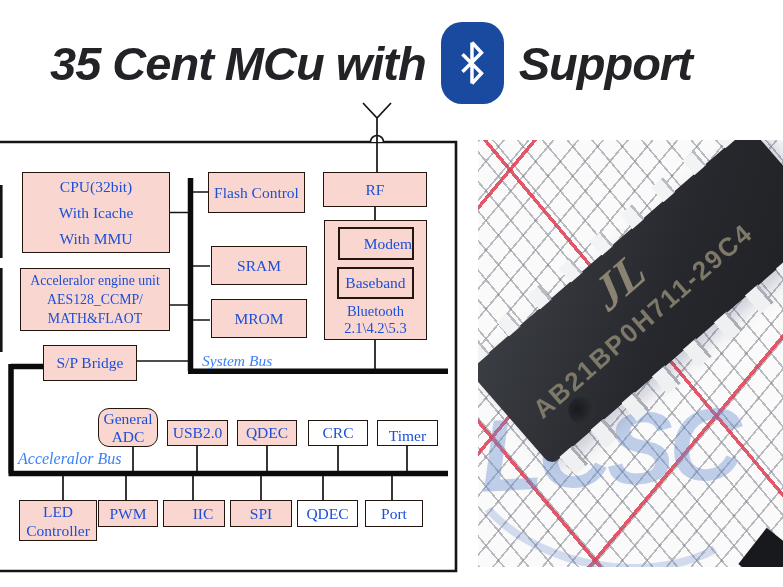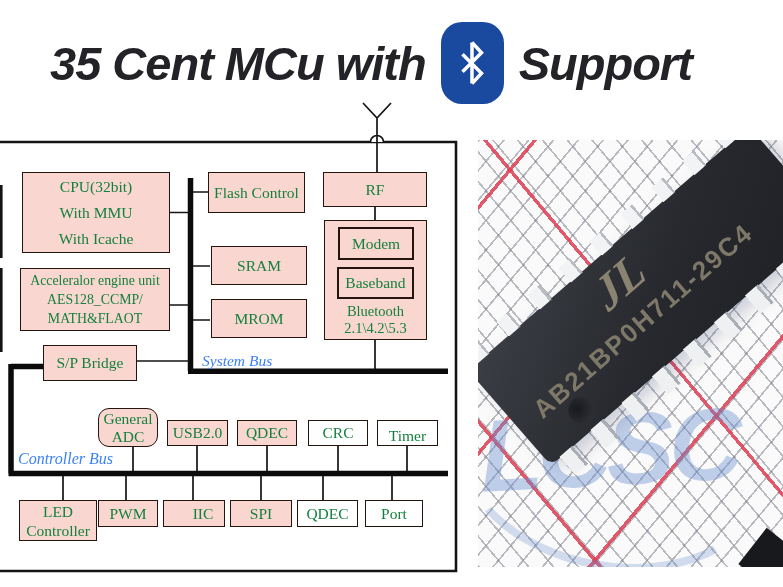--- a/index.html
+++ b/index.html
@@ -16,21 +16,21 @@
   
   svg.wires{position:absolute;left:0;top:0;pointer-events:none;}
   .thin{stroke:#141414;stroke-width:1.7;fill:none;}
   .thick{stroke:#0b0b0b;stroke-width:5.5;fill:none;}
   .frame{stroke:#141414;stroke-width:2.6;fill:none;}
   .arc{stroke:#141414;stroke-width:1.7;fill:#fff;}
 
   
   .box{position:absolute;box-sizing:border-box;border:1.6px solid #24160f;background:#f9d7d0;
        display:flex;flex-direction:column;align-items:center;justify-content:center;
-       font-size:15.5px;color:#15803d;text-align:center;}
+       font-size:15.5px;color:#1d4ed8;text-align:center;}
   .box span{display:block;}
   .white{background:#ffffff;}
   .inner{border-width:2.2px;}
   .btver{position:absolute;left:0;right:0;top:82px;font-size:14.5px;line-height:17px;text-align:center;}
   .bus-label{position:absolute;font-size:15.5px;color:#3b82f6;white-space:nowrap;font-style:italic;}
 
   
   .photo{position:absolute;left:478px;top:140px;width:305px;height:427px;overflow:hidden;
     background:
       repeating-linear-gradient(50deg, transparent 0 92px, rgba(222,60,82,0.85) 92px 95.5px, transparent 95.5px 186px),
@@ -81,34 +81,34 @@
     <path class="frame" d="M1.3 185 V258 M1.3 268 V352"></path>
     <path class="arc" d="M370.5 142 A6.5 6.5 0 0 1 383.5 142"></path>
     <path class="thin" d="M363 103 L377 118 L391 103 M377 117 V172"></path>
     <path class="thick" d="M190.5 178 V371 M188 371.2 H448"></path>
     <path class="thick" d="M11 364 V473.5 M8.5 473.6 H448 M11 366.6 H43"></path>
     <path class="thin" d="M170 212.5 H189 M193 192 H209 M193 266 H210 M193 320 H210 M170 305 H189 M375 207 V220 M375 340 V369 M137 361 H189 M133 447 V471 M197 446 V471 M267 446 V471 M338 446 V471 M407 446 V471 M63 476 V500 M126 476 V500 M193 476 V500 M261 476 V500 M323 476 V500 M392 476 V500"></path>
   </svg>
 
   <div class="box" style="left:22px;top:172px;width:148px;height:81px;line-height:26px;">
     <span>CPU(32bit)</span>
+    <span>With Icache</span>
     <span>With MMU</span>
-    <span>With Icache</span>
   </div>
 
   <div class="box" style="left:208px;top:172px;width:97px;height:41px;">
     <span>Flash Control</span>
   </div>
 
   <div class="box" style="left:323px;top:172px;width:104px;height:35px;">
     <span>RF</span>
   </div>
 
   <div class="box" style="left:324px;top:220px;width:103px;height:120px;">
-    <div class="box inner" style="left:13px;top:6px;width:76px;height:33px;">
+    <div class="box inner" style="left:13px;top:6px;width:76px;height:33px;align-items:flex-end;">
       <span>Modem</span>
     </div>
     <div class="box inner" style="left:12px;top:46px;width:77px;height:32px;">
       <span>Baseband</span>
     </div>
     <div class="btver">
       <span>Bluetooth</span>
       <span>2.1\4.2\5.3</span>
     </div>
   </div>
@@ -125,21 +125,21 @@
     <span>Acceleralor engine unit</span>
     <span>AES128_CCMP/</span>
     <span>MATH&amp;FLAOT</span>
   </div>
 
   <div class="box" style="left:43px;top:345px;width:94px;height:36px;align-items:center;">
     <span>S/P Bridge</span>
   </div>
 
   <div class="bus-label" style="left:202px;top:352px;">System Bus</div>
-  <div class="bus-label" style="left:18px;top:450px;font-size:16px;">Controller Bus</div>
+  <div class="bus-label" style="left:18px;top:450px;font-size:16px;">Acceleralor Bus</div>
 
   <div class="box" style="left:98px;top:408px;width:60px;height:39px;line-height:18px;border-radius:11px;">
     <span>General</span>
     <span>ADC</span>
   </div>
 
   <div class="box" style="left:167px;top:420px;width:61px;height:26px;">
     <span>USB2.0</span>
   </div>
 

